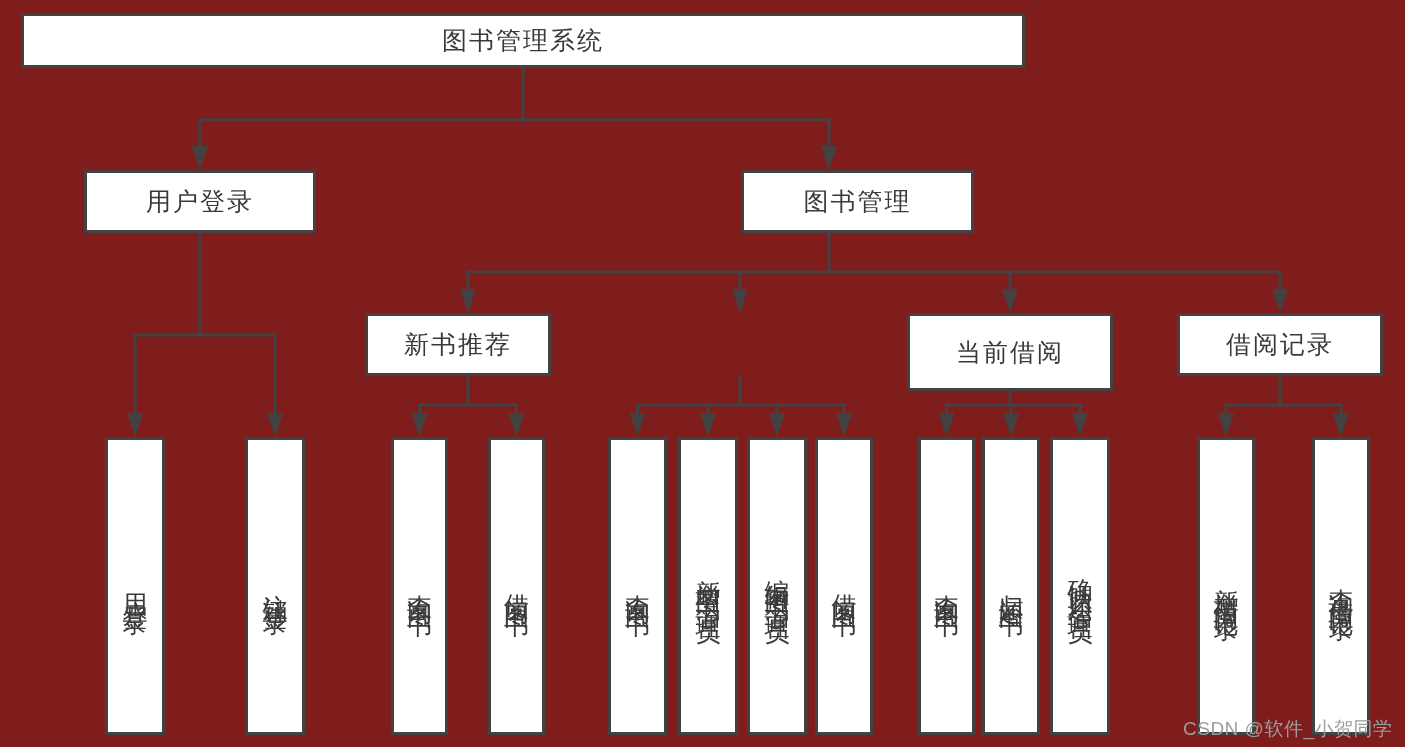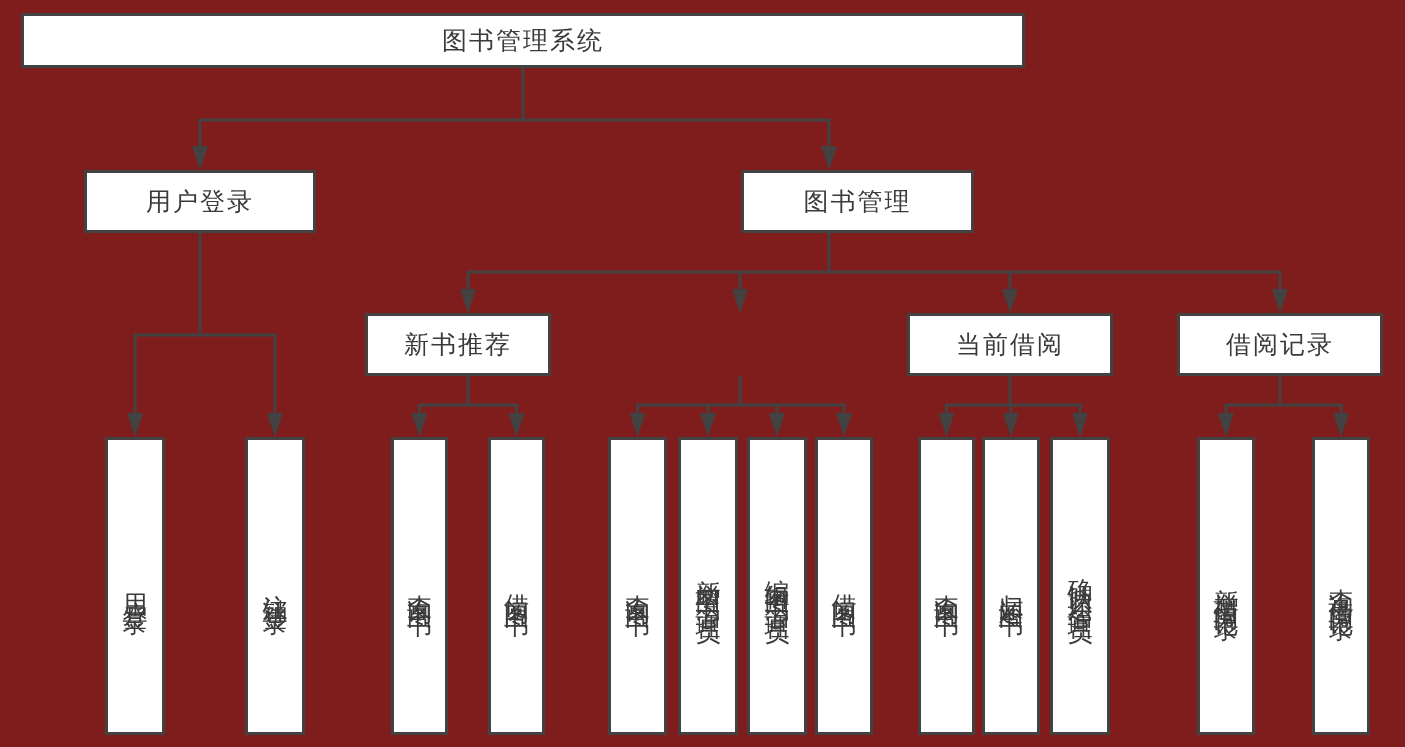--- a/index.html
+++ b/index.html
@@ -29,21 +29,21 @@
     font-size:25px;
     letter-spacing:6px;
     line-height:1;
   }
   
   .n-root{left:21px;top:13px;width:1004px;height:55px;}
   .n-userlogin{left:84px;top:170px;width:232px;height:63px;}
   .n-bookmgmt{left:713px;top:170px;width:233px;height:63px;margin-left:28px;}
   .n-newrec{left:365px;top:313px;width:186px;height:63px;}
   .n-borrow{left:637px;top:313px;width:206px;height:63px;}
-  .n-current{left:907px;top:313px;width:206px;height:63px;}
+  .n-current{left:907px;top:313px;width:206px;height:78px;}
   .n-records{left:1177px;top:313px;width:206px;height:63px;}
   .leaf{top:437px;height:298px;}
   .l-u1{left:105px;width:60px;}
   .l-u2{left:245px;width:60px;}
   .l-n1{left:391px;width:57px;}
   .l-n2{left:488px;width:57px;}
   .l-b1{left:608px;width:59px;}
   .l-b2{left:678px;width:60px;}
   .l-b3{left:747px;width:60px;}
   .l-b4{left:815px;width:58px;}
@@ -151,13 +151,14 @@
   <div class="box v leaf l-b3">编辑图书（管理员）</div>
   <div class="box v leaf l-b4">借阅图书</div>
 
   <div class="box v leaf l-c1">查询图书</div>
   <div class="box v leaf l-c2">归还图书</div>
   <div class="box v leaf l-c3">确认归还（管理员）</div>
 
   <div class="box v leaf l-r1">新增借阅记录</div>
   <div class="box v leaf l-r2">查询借阅记录</div>
 
+  <div id="watermark">CSDN @软件_小贺同学</div>
 </div>
 
 </body></html>

